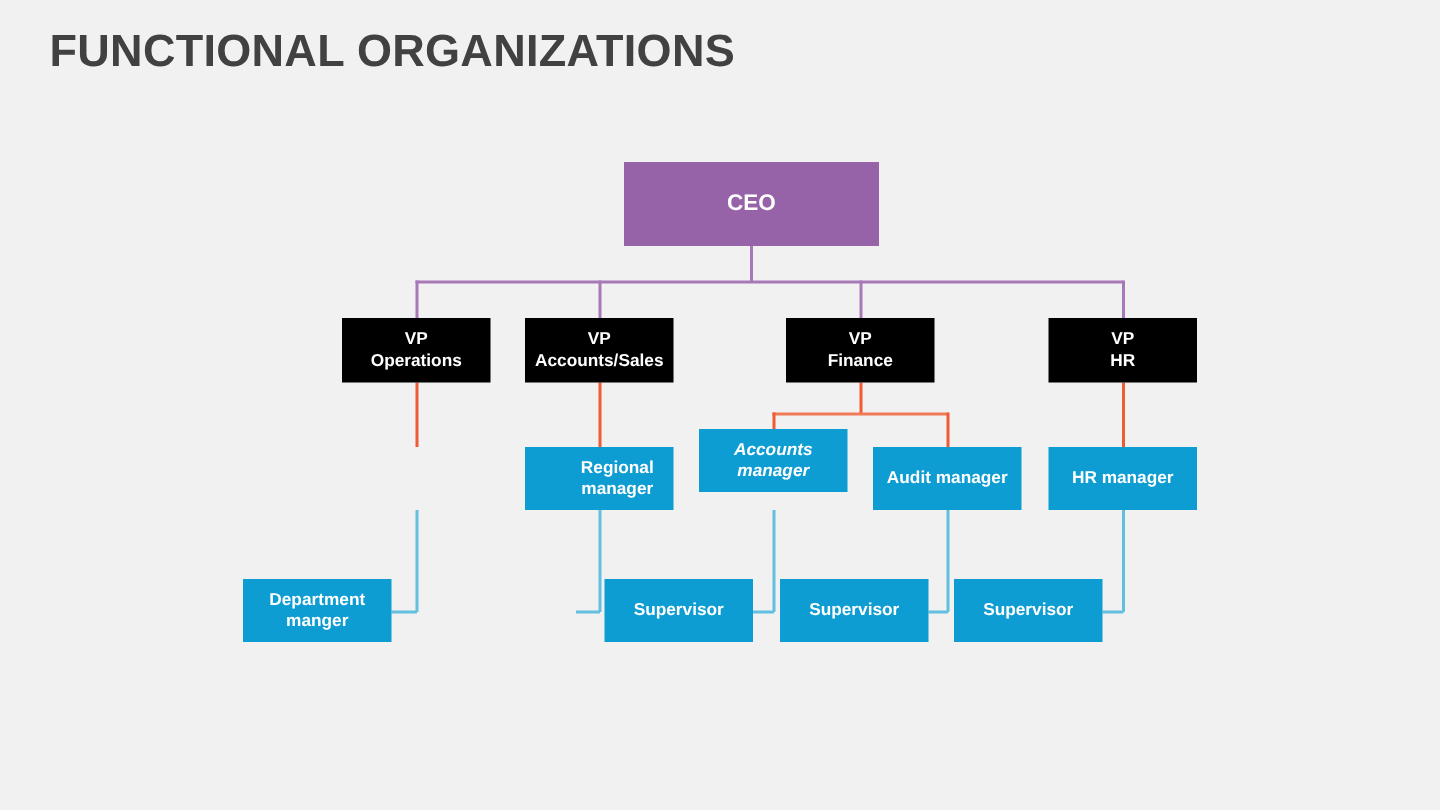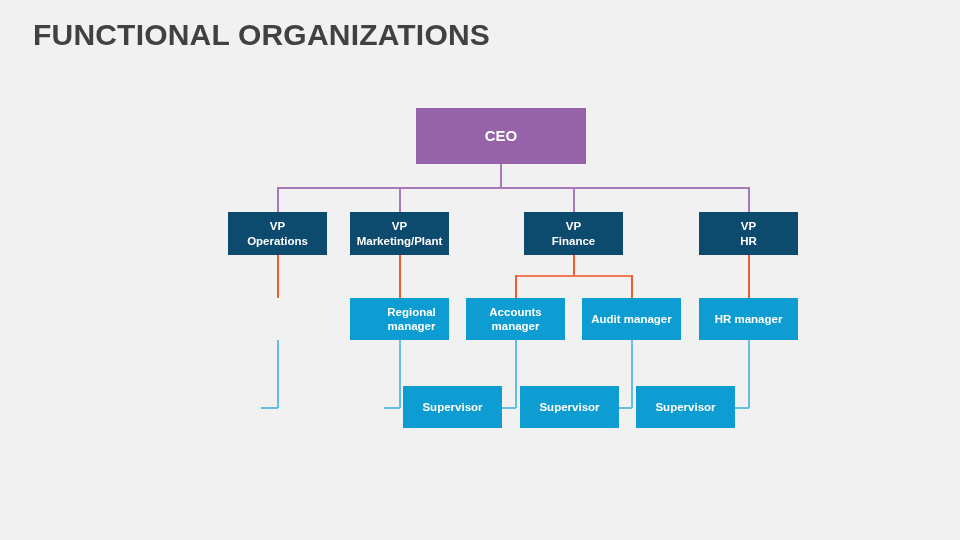--- a/index.html
+++ b/index.html
@@ -39,21 +39,21 @@
     color: #ffffff;
     font-weight: bold;
     line-height: 1.22;
     z-index: 5;
   }
   .node.ceo {
     background: #9763a8;
     font-size: 15px;
   }
   .node.vp {
-    background: #0c4a6e;
+    background: #000000;
     font-size: 11.5px;
     align-items: center;
   }
   .node.mgr {
     background: #0d9dd2;
     font-size: 11.5px;
   }
   .node.sup {
     background: #0d9dd2;
     font-size: 11.5px;
@@ -115,21 +115,21 @@
   <div class="node vp" style="left:228px; top:212px; width:99px; height:43px;">
     <span>
       <span>VP</span><br>
       <span>Operations</span>
     </span>
   </div>
 
   <div class="node vp" style="left:350px; top:212px; width:99px; height:43px;">
     <span>
       <span>VP</span><br>
-      <span>Marketing/Plant</span>
+      <span>Accounts/Sales</span>
     </span>
   </div>
 
   <div class="node vp" style="left:524px; top:212px; width:99px; height:43px;">
     <span>
       <span>VP</span><br>
       <span>Finance</span>
     </span>
   </div>
 
@@ -141,35 +141,41 @@
   </div>
 
 
   <div class="node mgr" style="left:350px; top:298px; width:99px; height:42px;padding-left:24px;">
     <span>
       <span>Regional</span><br>
       <span>manager</span>
     </span>
   </div>
 
-  <div class="node mgr" style="left:466px; top:298px; width:99px; height:42px;">
+  <div class="node mgr" style="left:466px; top:286px; width:99px; height:42px;font-style:italic;">
     <span>
       <span>Accounts</span><br>
       <span>manager</span>
     </span>
   </div>
 
   <div class="node mgr" style="left:699px; top:298px; width:99px; height:42px;">
     <span>HR manager</span>
   </div>
 
   <div class="node mgr" style="left:582px; top:298px; width:99px; height:42px;">
     <span>Audit manager</span>
   </div>
 
+  <div class="node sup" style="left:162px; top:386px; width:99px; height:42px;">
+    <span>
+      <span>Department</span><br>
+      <span>manger</span>
+    </span>
+  </div>
 
 
   <div class="node sup" style="left:403px; top:386px; width:99px; height:42px;">
     <span>Supervisor</span>
   </div>
 
   <div class="node sup" style="left:520px; top:386px; width:99px; height:42px;">
     <span>Supervisor</span>
   </div>
 

